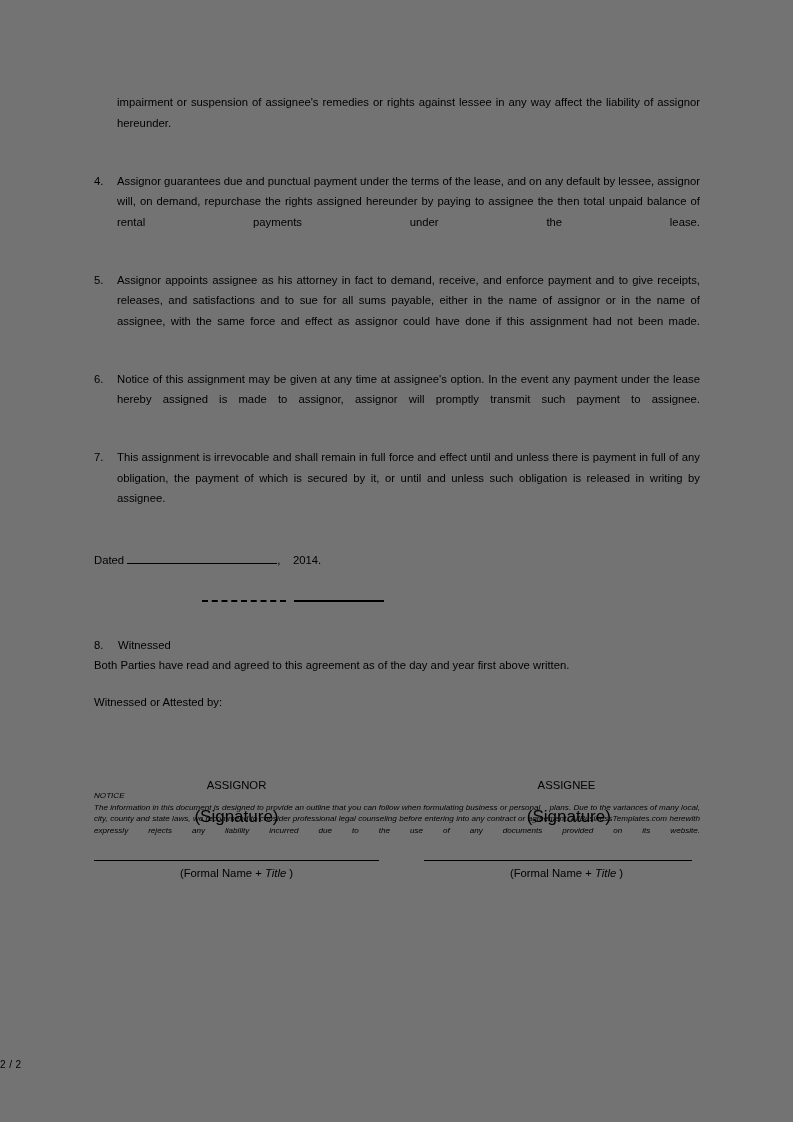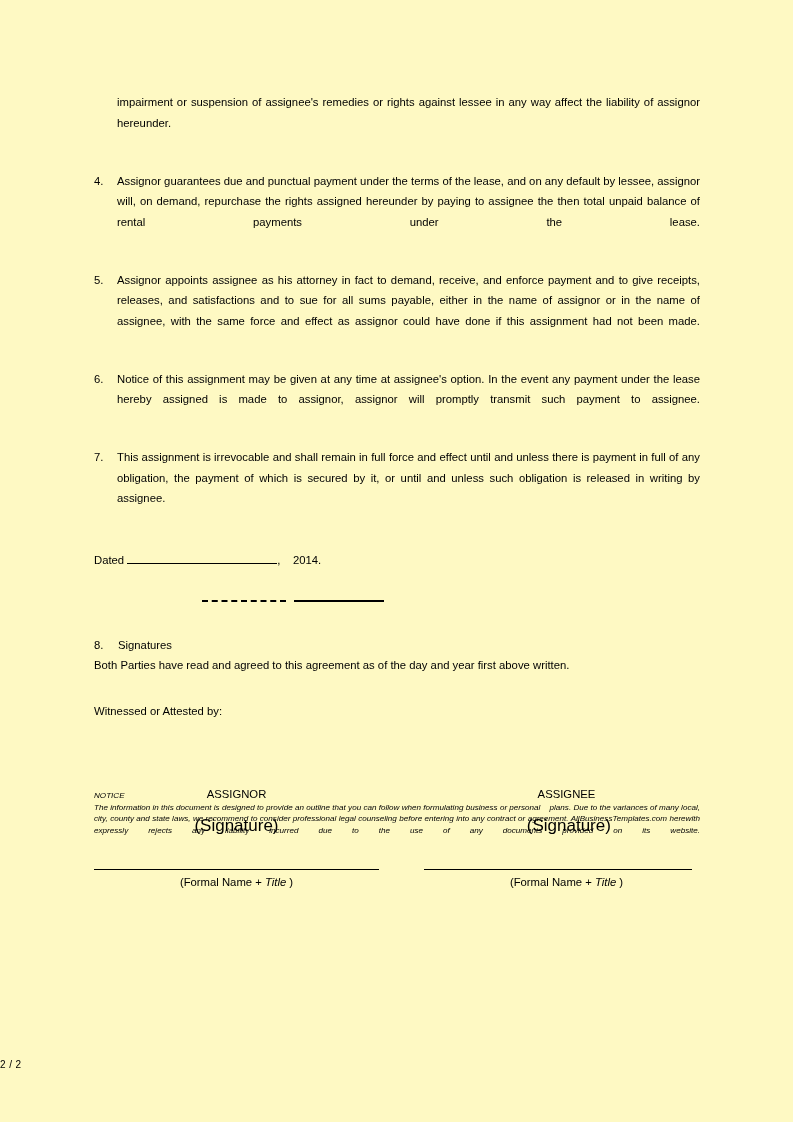--- a/index.html
+++ b/index.html
@@ -4,21 +4,21 @@
 <style>
   html, body {
     margin: 0;
     padding: 0;
     background: #ffffff;
   }
   .page {
     position: relative;
     width: 793px;
     height: 1122px;
-    background: #fef9c3;
+    background: #737373;
     margin: 0 auto;
     overflow: hidden;
     font-family: "Liberation Sans", sans-serif;
     color: #000000;
     -webkit-font-smoothing: antialiased;
   }
   .content {
     position: absolute;
     left: 94px;
     top: 92px;
@@ -111,21 +111,21 @@
   .sig-item .num {
     position: absolute;
     left: 0;
     top: 0;
   }
   .line-plain {
     font-size: 11.3px;
     line-height: 20.5px;
   }
   .line-plain.tight {
-    margin-top: 25px;
+    margin-top: 16px;
   }
 
   
   .sig-columns {
     position: relative;
     margin-top: 63px;
     height: 120px;
     text-align: center;
   }
   .sig-col {
@@ -228,21 +228,21 @@
       <span class="num">7.</span>
       <div class="body">This assignment is irrevocable and shall remain in full force and effect until and unless there is payment in full of any obligation, the payment of which is secured by it, or until and unless such obligation is released in writing by assignee.</div>
     </div>
 
     <div class="dated-row"><span>Dated </span><span class="rule-inline"></span><span>,</span><span>    2014.</span></div>
 
     <div class="double-rule-row"><span class="rule-dashed"></span><span class="rule-solid-sm"></span></div>
 
     <div class="sig-item">
       <span class="num">8.</span>
-      <span>Signatures</span>
+      <span>Witnessed</span>
     </div>
 
     <div class="line-plain">Both Parties have read and agreed to this agreement as of the day and year first above written.</div>
     <div class="line-plain tight">Witnessed or Attested by:</div>
 
     <div class="sig-columns">
 
       <div class="sig-col left">
         <div class="sig-title">ASSIGNOR</div>
         <div class="sig-sub">(Signature)</div>

